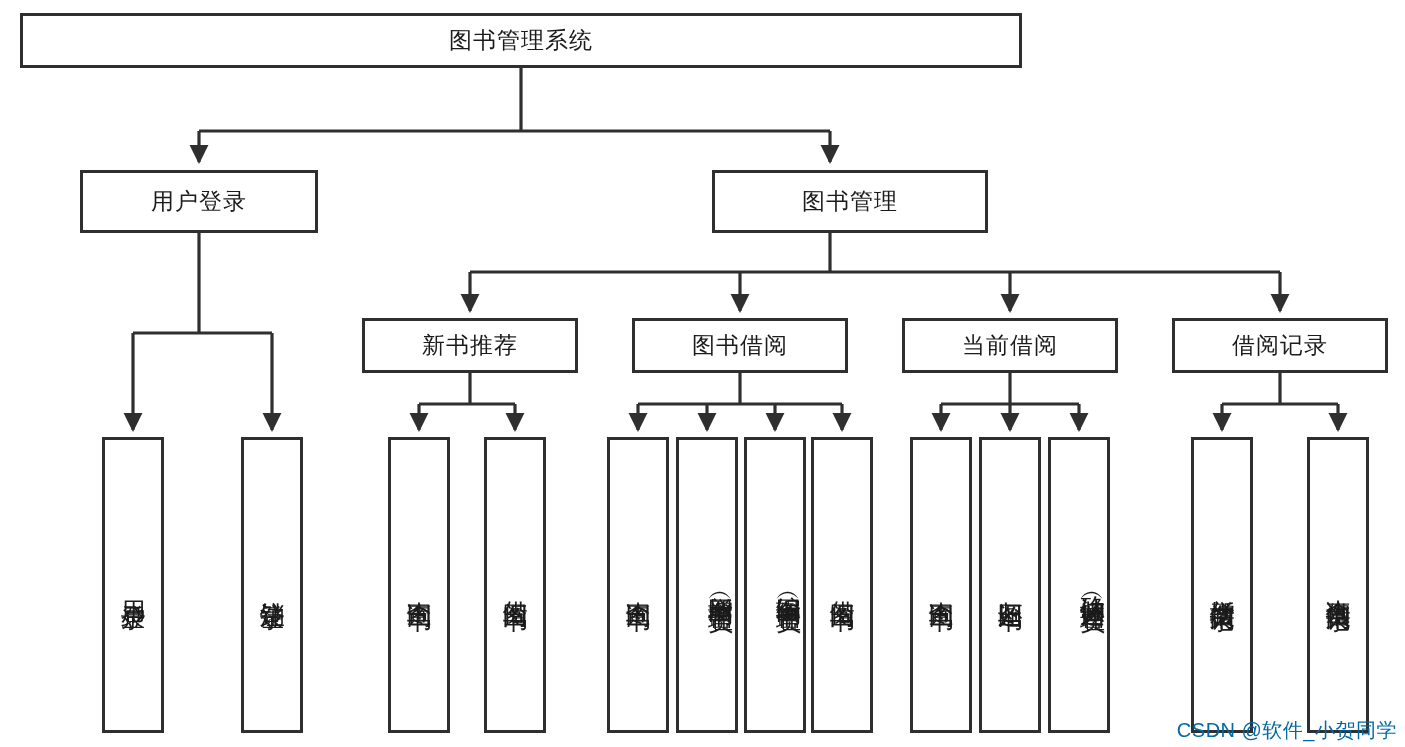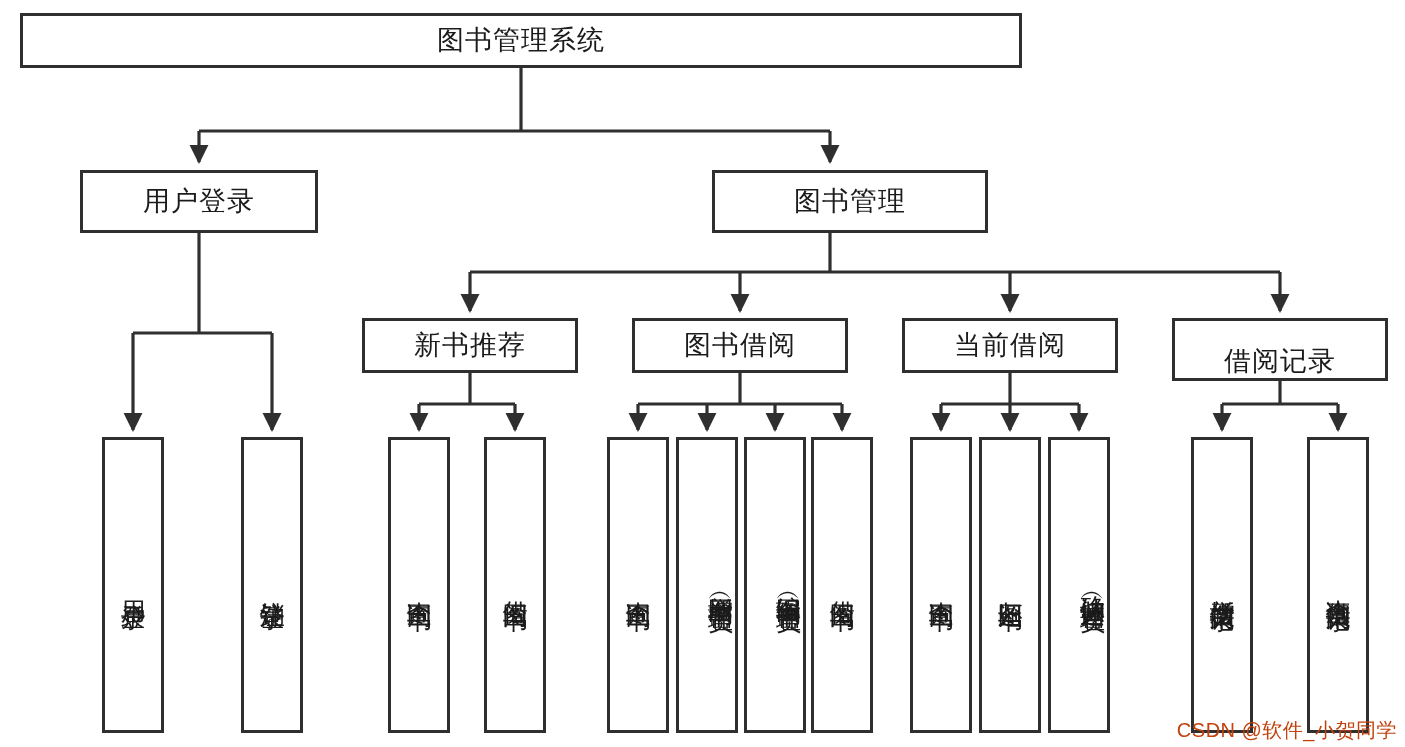--- a/index.html
+++ b/index.html
@@ -32,21 +32,21 @@
     box-sizing: border-box;
     border: 3px solid #2f2f2f;
     background: #ffffff;
     display: flex;
     align-items: center;
     justify-content: center;
     color: #1b1b1b;
     line-height: 1.18;
   }
   .node.horiz {
-    font-size: 27px;
+    font-size: 23px;
     letter-spacing: 1px;
   }
   .node.vert {
     writing-mode: vertical-rl;
     text-orientation: upright;
     font-size: 25px;
     letter-spacing: 2px;
     align-items: flex-start;
     justify-content: center;
     padding-top: 0px;
@@ -58,21 +58,21 @@
     align-items: center;
   }
   .node .lbl {
     display: block;
   }
   #watermark {
     position: absolute;
     right: 8px;
     bottom: 3px;
     font-size: 20px;
-    color: #c2410c;
+    color: #0369a1;
     white-space: nowrap;
     letter-spacing: 0.5px;
   }
 </style>
 </head>
 <body>
 
 <div id="canvas">
 
   <svg id="edges" viewBox="0 0 1405 747" width="1405" height="747" xmlns="http://www.w3.org/2000/svg">
@@ -138,21 +138,21 @@
 
   <div class="node horiz" style="left:362px; top:318px; width:216px; height:55px;text-align:right;">
     <span class="lbl">新书推荐</span>
   </div>
   <div class="node horiz" style="left:632px; top:318px; width:216px; height:55px;">
     <span class="lbl">图书借阅</span>
   </div>
   <div class="node horiz" style="left:902px; top:318px; width:216px; height:55px;align-items:center;">
     <span class="lbl">当前借阅</span>
   </div>
-  <div class="node horiz" style="left:1172px; top:318px; width:216px; height:63px;align-items:flex-end;">
+  <div class="node horiz" style="left:1172px; top:318px; width:216px; height:55px;">
     <span class="lbl">借阅记录</span>
   </div>
 
   <div class="node vert midtext" style="left:102px; top:437px; width:62px; height:296px;">
     <span class="lbl">用户登录</span>
   </div>
   <div class="node vert midtext" style="left:241px; top:437px; width:62px; height:296px;">
     <span class="lbl">注销登录</span>
   </div>
 

